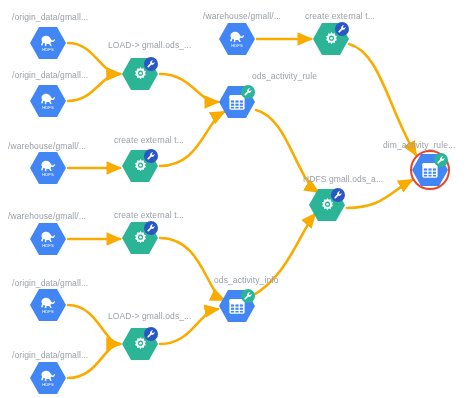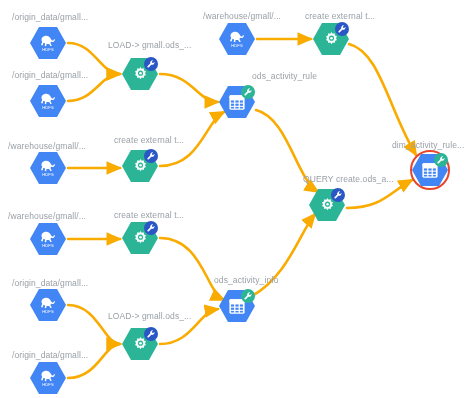--- a/index.html
+++ b/index.html
@@ -303,21 +303,21 @@
               <circle cx="12" cy="10.3" r="1.6" fill="#ffffff"></circle>
             </svg>
           </div>
           <div class="badge b-blue">
             <svg width="10" height="10" viewBox="0 0 16 16">
               <path fill="#ffffff" d="M11.3 2.2a4 4 0 00-4.6 5.1L2.4 11.6a1.3 1.3 0 001.8 1.8l4.3-4.3a4 4 0 005.1-4.6l-2 2-1.8-.5-.5-1.8z"></path>
             </svg>
           </div>
         </div>
       </div>
-      <div class="nlabel" style="left: 303px; top: 174px; color: rgb(154, 160, 166);">QUERY create.ods_a...</div>
+      <div class="nlabel" style="left: 303px; top: 174px; color: rgb(154, 160, 166);">HDFS gmall.ods_a...</div>
       <div class="node" style="left: 237px; top: 102px;">
         <div class="hexwrap">
           <div class="hex tbl"></div>
           <div class="glyph">
             <svg width="18" height="17" viewBox="0 0 20 19">
               <rect x="1.5" y="1.5" width="17" height="16" rx="1.6" fill="#ffffff"></rect>
               <rect x="1.5" y="1.5" width="17" height="4" rx="1.6" fill="#ffffff"></rect>
               <g fill="#4285f4">
                 <rect x="3.2" y="7.2" width="3.6" height="2.4"></rect>
                 <rect x="8.2" y="7.2" width="3.6" height="2.4"></rect>
@@ -388,16 +388,16 @@
               </g>
             </svg>
           </div>
           <div class="badge b-green">
             <svg width="10" height="10" viewBox="0 0 16 16">
               <path fill="#ffffff" d="M11.3 2.2a4 4 0 00-4.6 5.1L2.4 11.6a1.3 1.3 0 001.8 1.8l4.3-4.3a4 4 0 005.1-4.6l-2 2-1.8-.5-.5-1.8z"></path>
             </svg>
           </div>
         </div>
       </div>
-      <div class="nlabel" style="left: 392px; top: 140px; color: rgb(154, 160, 166);">dim_activity_rule...</div>
+      <div class="nlabel" style="left: 383px; top: 140px; color: rgb(154, 160, 166);">dim_activity_rule...</div>
     </div>
 
 </div>
 
 </body></html>

